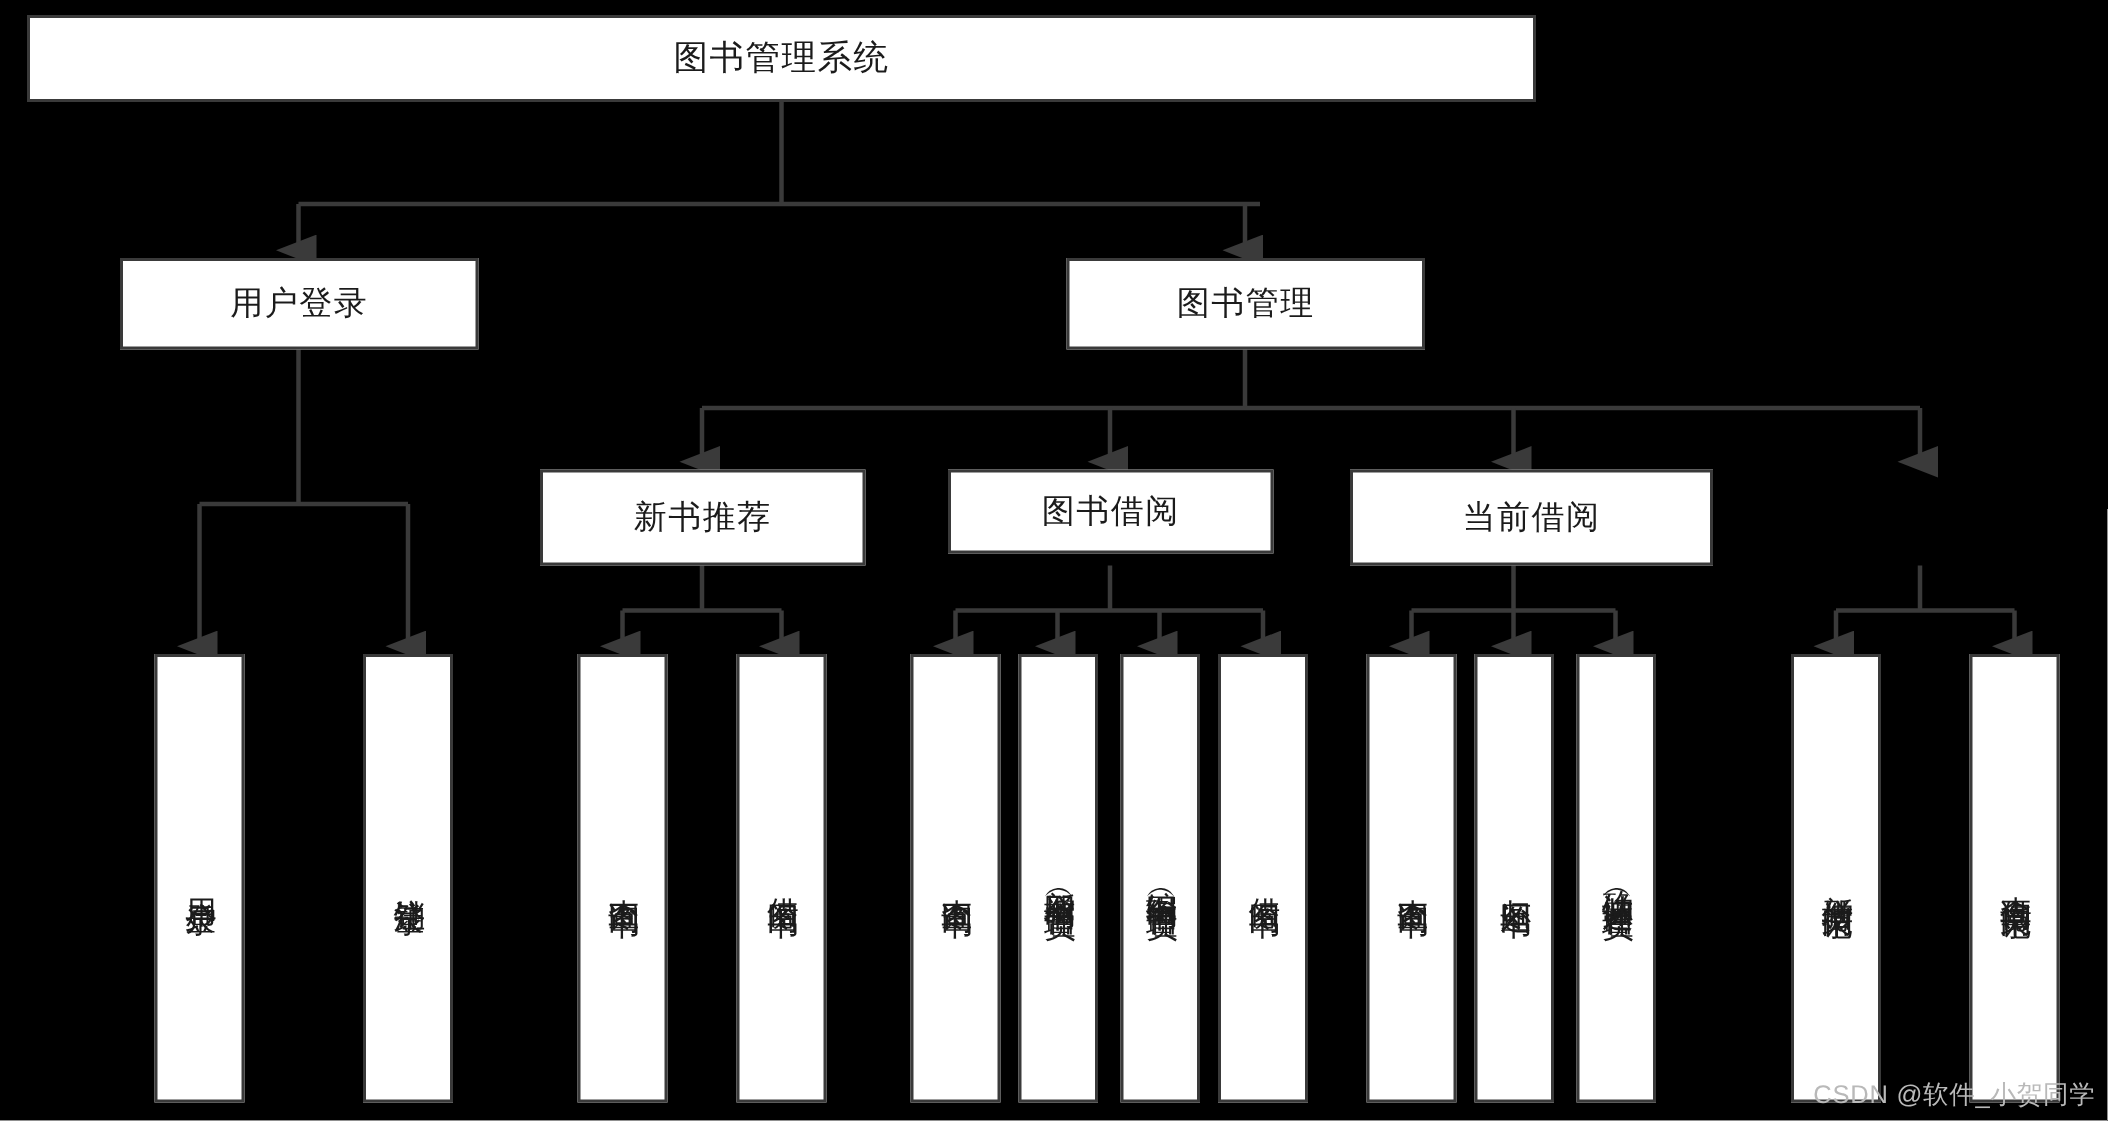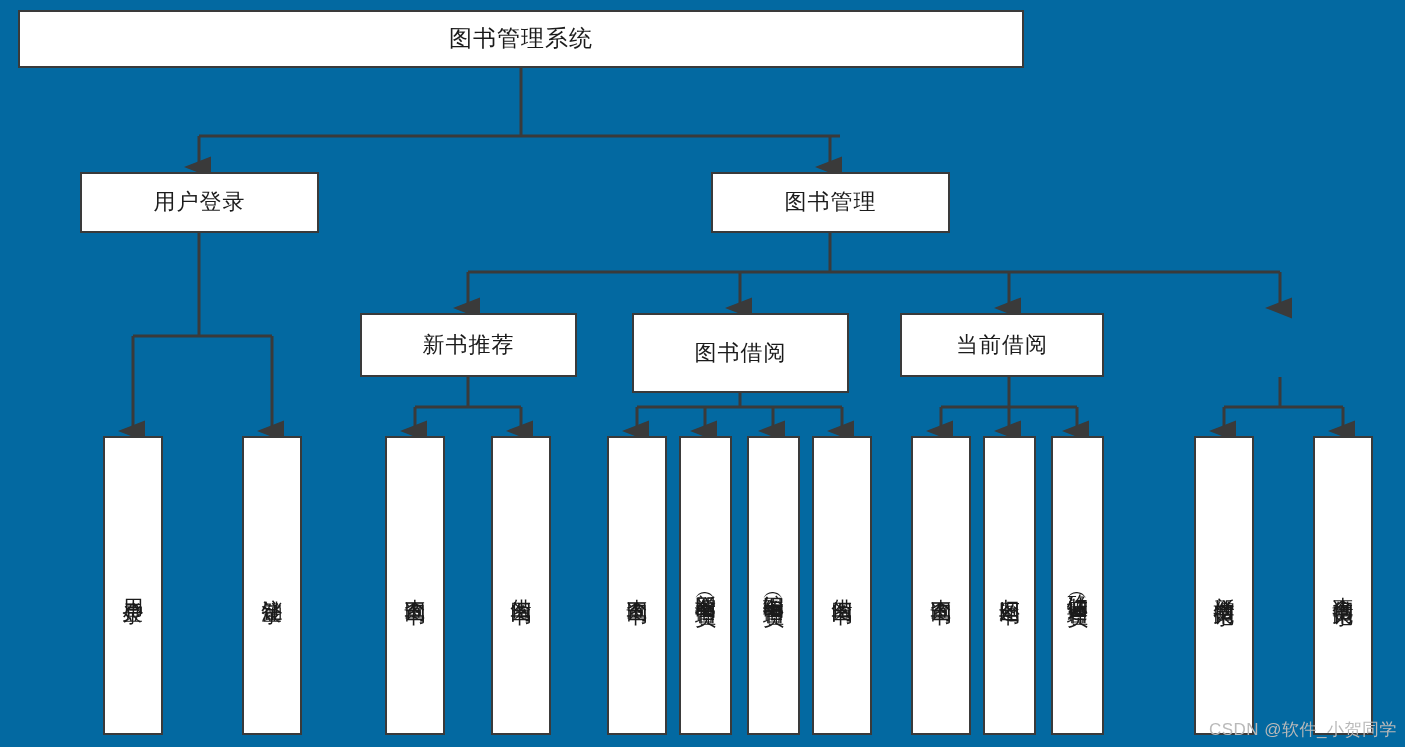--- a/index.html
+++ b/index.html
@@ -4,21 +4,21 @@
 <style>
   html, body {
     margin: 0;
     padding: 0;
     background: #ffffff;
   }
   #canvas {
     position: relative;
     width: 1405px;
     height: 747px;
-    background: #0369a1;
+    background: #000000;
     font-family: "Liberation Sans", "DejaVu Sans", sans-serif;
     overflow: hidden;
   }
   #edges {
     position: absolute;
     left: 0; top: 0;
     width: 1405px;
     height: 747px;
   }
   .node {
@@ -126,23 +126,23 @@
   </svg>
 
   <div class="node horiz root" style="left:18px; top:10px; width:1006px; height:58px;">图书管理系统</div>
 
   <div class="node horiz" style="left:80px; top:172px; width:239px; height:61px;">用户登录</div>
 
   <div class="node horiz" style="left:360px; top:313px; width:217px; height:64px;">新书推荐</div>
 
   <div class="node horiz" style="left:711px; top:172px; width:239px; height:61px;">图书管理</div>
 
-  <div class="node horiz" style="left:632px; top:313px; width:217px; height:80px;">图书借阅</div>
+  <div class="node horiz" style="left:632px; top:313px; width:217px; height:56px;">图书借阅</div>
 
-  <div class="node horiz" style="left:900px; top:313px; width:204px; height:64px;">当前借阅</div>
+  <div class="node horiz" style="left:900px; top:313px; width:242px; height:64px;">当前借阅</div>
 
 
   <div class="node vert" style="left:103px; top:436px; width:60px; height:299px;">
     <span class="vlabel">用户登录</span>
   </div>
   <div class="node vert" style="left:242px; top:436px; width:60px; height:299px;">
     <span class="vlabel">注销登录</span>
   </div>
 
   <div class="node vert" style="left:385px; top:436px; width:60px; height:299px;">

